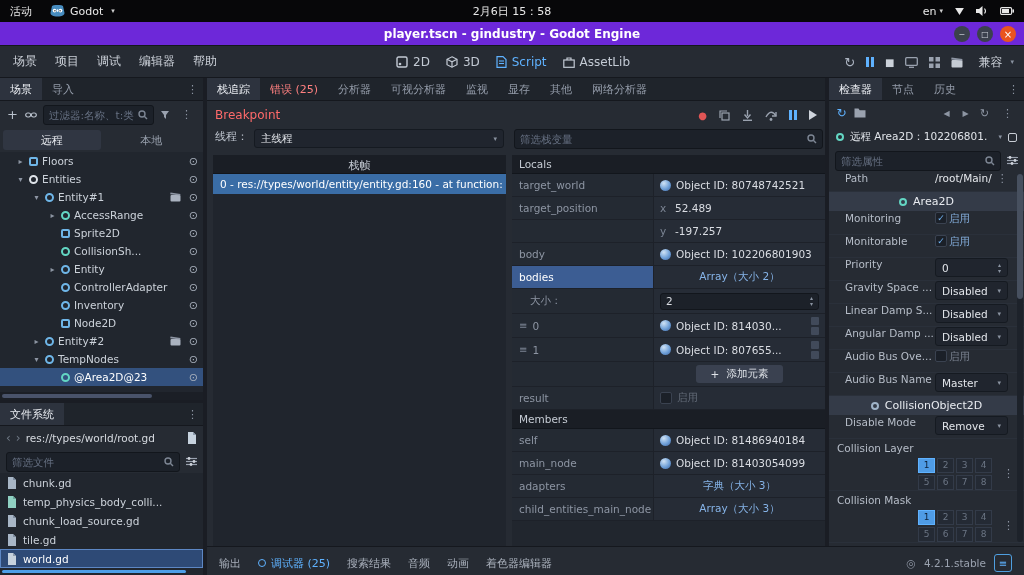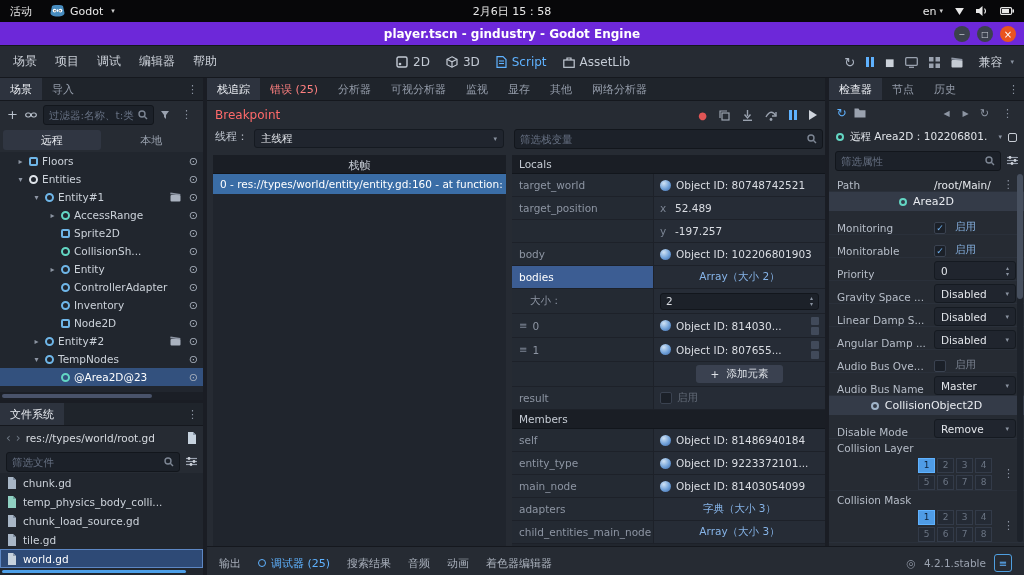--- a/index.html
+++ b/index.html
@@ -106,21 +106,21 @@
 .cbx{width:12px;height:12px;background:#1b2028;border:1px solid #3a4250;border-radius:2px;display:flex;align-items:center;justify-content:center;font-size:9px;color:#6fb2f2;flex:none}
 .cbx .g{display:block}
 .cbx.off .g{visibility:hidden}
 .dimtx{color:#626a77}
 
 #rightdock{left:829px;top:78px;width:195px;height:468px;background:#262b33;display:flex;flex-direction:column;position:absolute}
 .objrow{height:24px;display:flex;align-items:center;gap:6px;padding:0 7px}
 .objlab{flex:1;min-width:0;overflow:hidden;white-space:nowrap;color:#e0e4e9;font-size:10.5px}
 .sqo{width:9px;height:9px;border:1.5px solid #c8cdd5;border-radius:2px;flex:none}
 #props{flex:1;position:relative;overflow:hidden}
-.prow{display:flex;align-items:flex-end;height:23px;border-bottom:1px solid #2a303a;padding:0 8px;gap:7px}
+.prow{display:flex;align-items:flex-start;height:23px;border-bottom:1px solid #2a303a;padding:0 16px;gap:0}
 .pname{width:90px;flex:none;color:#b6bdc8;font-size:10.5px;overflow:hidden;white-space:nowrap}
 .pathrow{height:20px}
 .pathval{margin-left:auto;color:#e6e9ed;font-size:10.5px}
 .sect{height:20px;background:#343b48;display:flex;align-items:center;justify-content:center;gap:6px;color:#e8ebf0;font-size:11px;border-bottom:1px solid #262b33}
 .cblab{font-size:10.5px;color:#7a8290;margin-left:2px}
 .cblab.on{color:#84aedd}
 .plab{height:18px;display:flex;align-items:center;padding:0 8px;color:#b6bdc8;font-size:10.5px}
 .gridrow{height:34px;display:flex;align-items:center;justify-content:flex-end;padding:0 5px;gap:6px;border-bottom:1px solid #2a303a}
 .bitgrid{display:flex;flex-direction:column;gap:2px}
 .bitrow{display:flex;gap:2px}
@@ -608,27 +608,20 @@
             <span>Members</span>
           </div>
         <div class="vrow">
             <span class="vname">self</span>
             <span class="vval">
               <span class="objball"></span>
               <span>Object ID: 81486940184</span>
             </span>
           </div>
         <div class="vrow">
-            <span class="vname">entity_type</span>
-            <span class="vval">
-              <span class="objball"></span>
-              <span>Object ID: 9223372101...</span>
-            </span>
-          </div>
-        <div class="vrow">
             <span class="vname">main_node</span>
             <span class="vval">
               <span class="objball"></span>
               <span>Object ID: 81403054099</span>
             </span>
           </div>
         <div class="vrow">
             <span class="vname">adapters</span>
             <span class="vval">
               <span class="vlink">字典（大小 3）</span>

